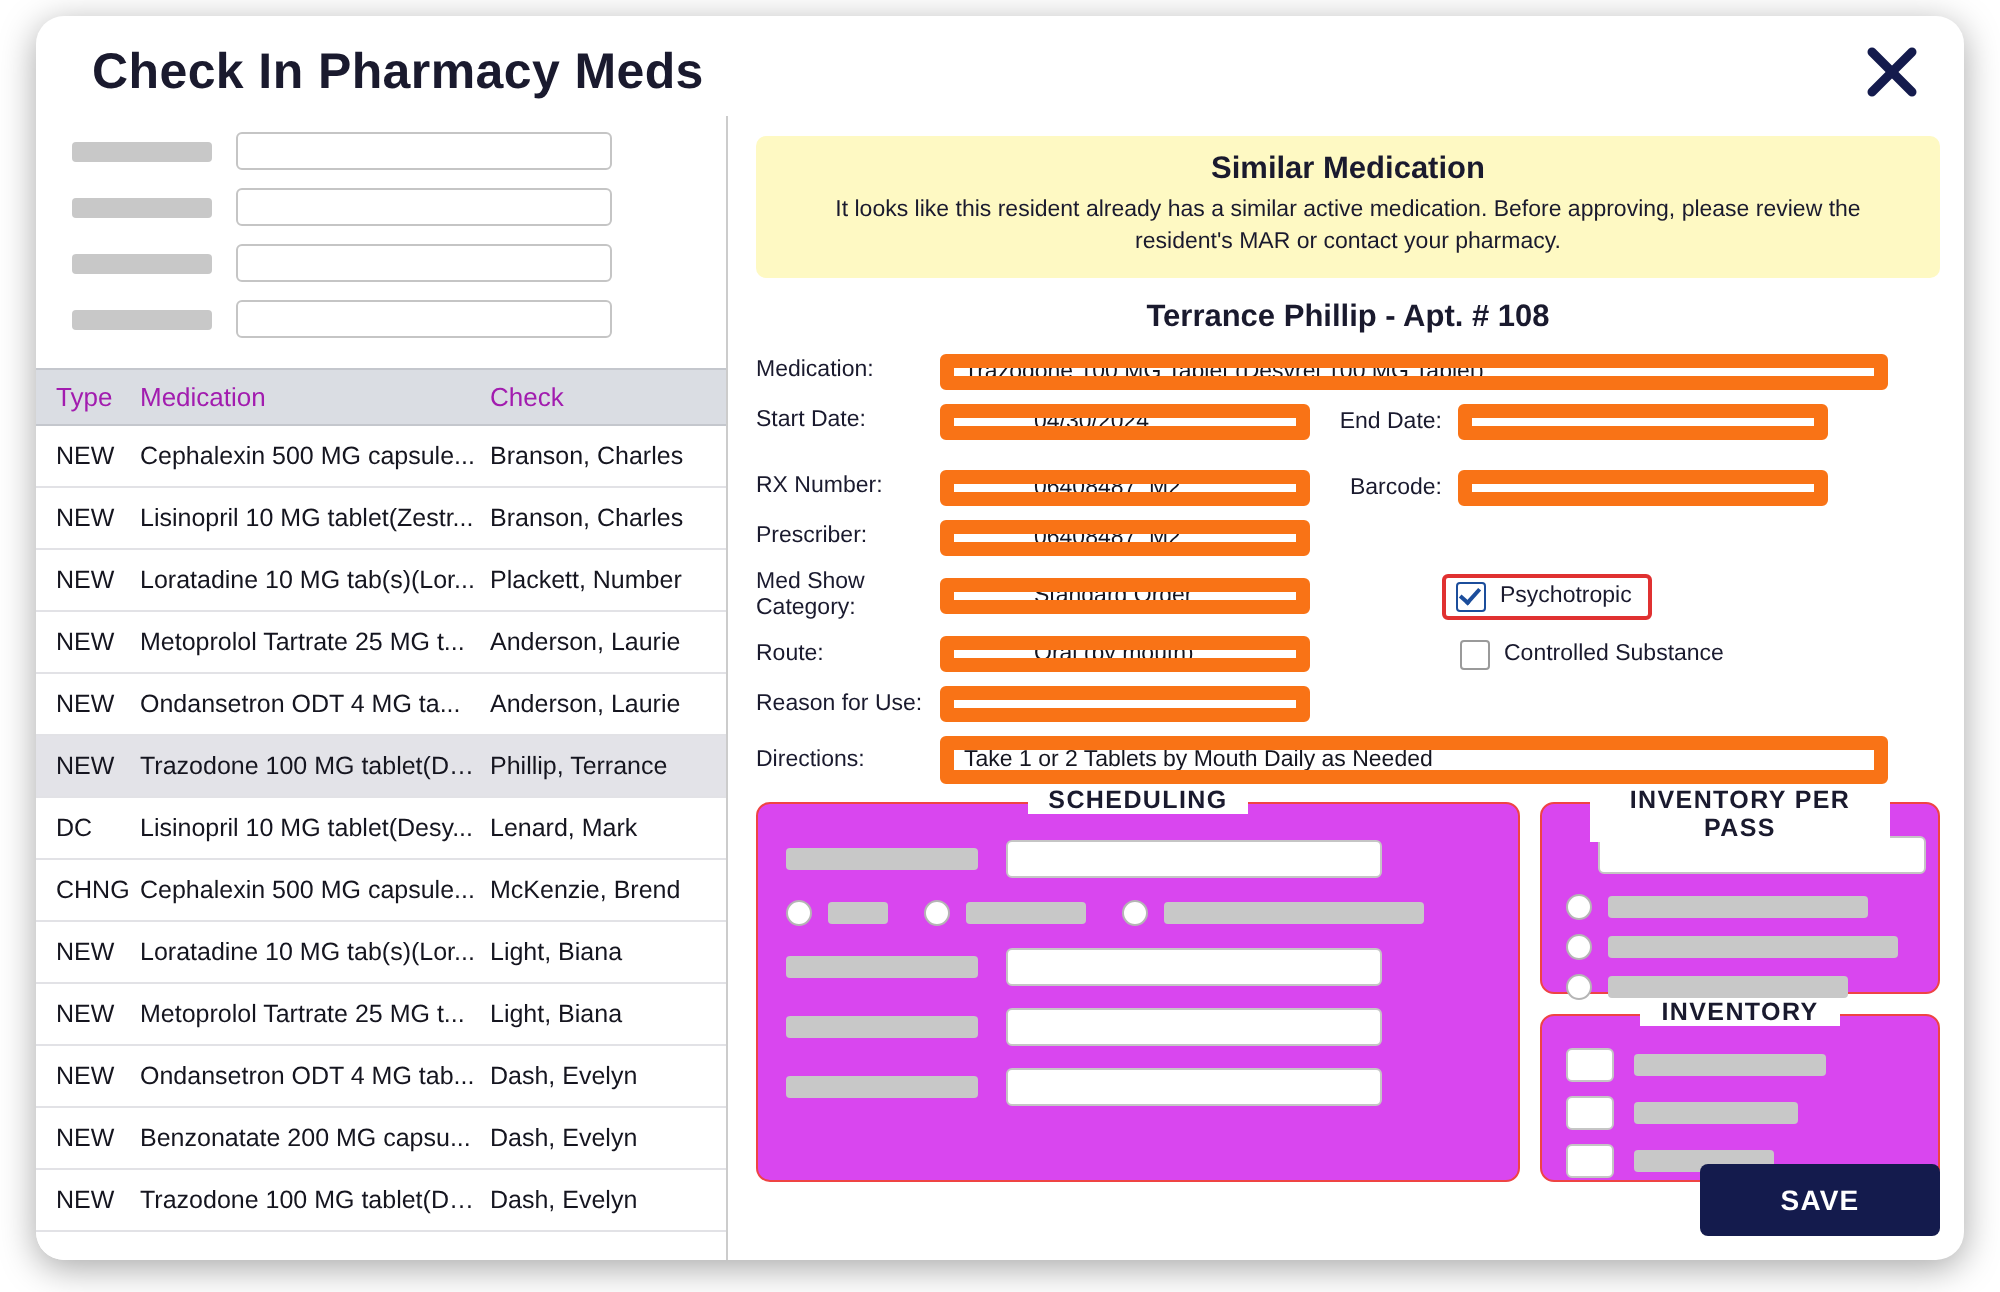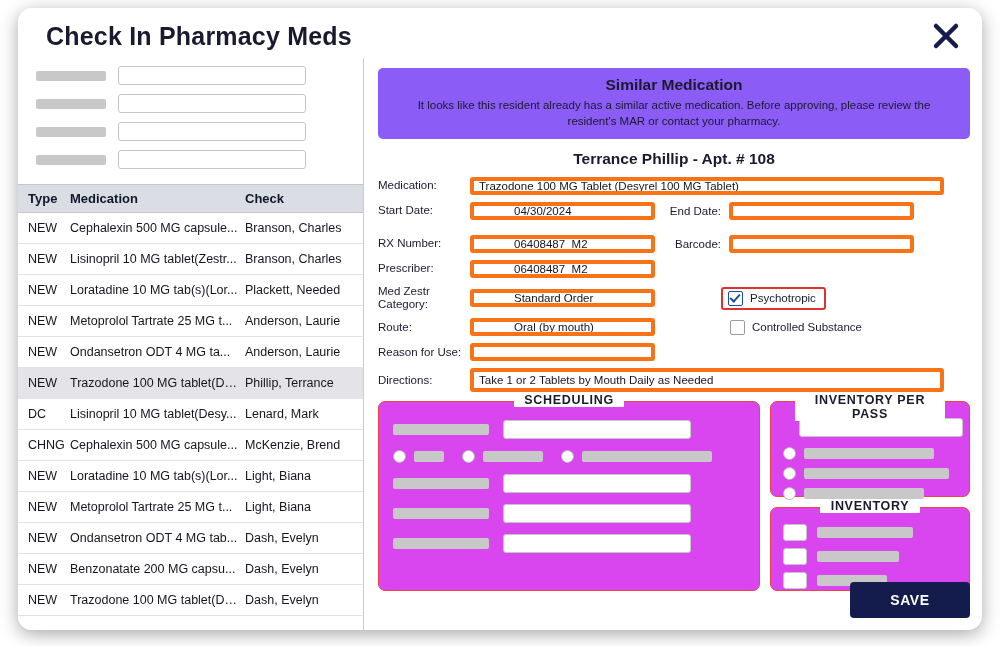--- a/index.html
+++ b/index.html
@@ -88,22 +88,22 @@
     border: 1px solid #c5c5c5;
     border-radius: 3px;
   }
 
   .table-head {
     display: flex;
     background: #dadde3;
     height: 27px;
     align-items: center;
     font-size: 13px;
-    font-weight: bold;
-    color: #0f172a;
+    font-weight: normal;
+    color: #a21caf;
     border-top: 1px solid #c4c7cd;
     border-bottom: 1px solid #c4c7cd;
   }
   .col-type { width: 52px; padding-left: 10px; box-sizing: border-box; }
   .col-med  { width: 175px; }
   .col-name { width: 118px; }
 
   .med-row {
     display: flex;
     align-items: center;
@@ -125,21 +125,21 @@
   }
 
   
   .right-panel {
     flex: 1;
     position: relative;
     padding: 10px 14px 0 14px;
     box-sizing: border-box;
   }
   .alert {
-    background: #8b5cf6;
+    background: #fef9c3;
     border-radius: 5px;
     padding: 8px 16px 10px 16px;
     text-align: center;
   }
   .alert-title {
     font-size: 15.5px;
     font-weight: bold;
     color: #1a1a2e;
     margin-bottom: 4px;
   }
@@ -167,21 +167,21 @@
   .flabel {
     width: 92px;
     font-size: 11.5px;
     color: #1a1a2e;
     padding-right: 8px;
     box-sizing: border-box;
     line-height: 1.15;
   }
   .finput {
     height: 18px;
-    border: 4px solid #f97316;
+    border: 7px solid #f97316;
     border-radius: 3px;
     background: #fff;
     font-size: 11.5px;
     color: #15151f;
     padding: 1px 5px;
     box-sizing: border-box;
     display: flex;
     align-items: center;
     overflow: hidden;
     white-space: nowrap;
@@ -360,21 +360,21 @@
               <div class="col-name">Branson, Charles</div>
             </div>
             <div class="med-row">
               <div class="col-type">NEW</div>
               <div class="col-med">Lisinopril 10 MG tablet(Zestr...</div>
               <div class="col-name">Branson, Charles</div>
             </div>
             <div class="med-row">
               <div class="col-type">NEW</div>
               <div class="col-med">Loratadine 10 MG tab(s)(Lor...</div>
-              <div class="col-name">Plackett, Needed</div>
+              <div class="col-name">Plackett, Number</div>
             </div>
             <div class="med-row">
               <div class="col-type">NEW</div>
               <div class="col-med">Metoprolol Tartrate 25 MG t...</div>
               <div class="col-name">Anderson, Laurie</div>
             </div>
             <div class="med-row">
               <div class="col-type">NEW</div>
               <div class="col-med">Ondansetron ODT 4 MG ta...</div>
               <div class="col-name">Anderson, Laurie</div>
@@ -453,21 +453,21 @@
             <div class="spacer-label">Barcode:</div>
             <div class="finput w-half"></div>
           </div>
 
           <div class="frow">
             <div class="flabel">Prescriber:</div>
             <div class="finput w-mid">06408487_M2</div>
           </div>
 
           <div class="frow">
-            <div class="flabel">Med Zestr Category:</div>
+            <div class="flabel">Med Show Category:</div>
             <div class="finput w-mid">Standard Order</div>
             <div class="cb-wrap cb-highlight" style="margin-left:66px">
               <span class="cb checked"></span>
               <span class="cb-label">Psychotropic</span>
             </div>
           </div>
 
           <div class="frow">
             <div class="flabel">Route:</div>
             <div class="finput w-mid">Oral (by mouth)</div>

